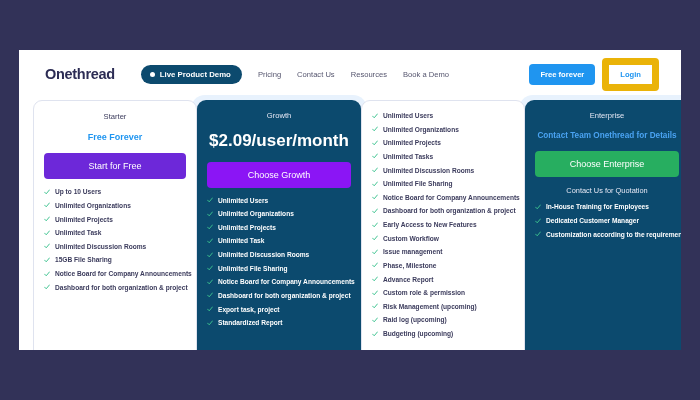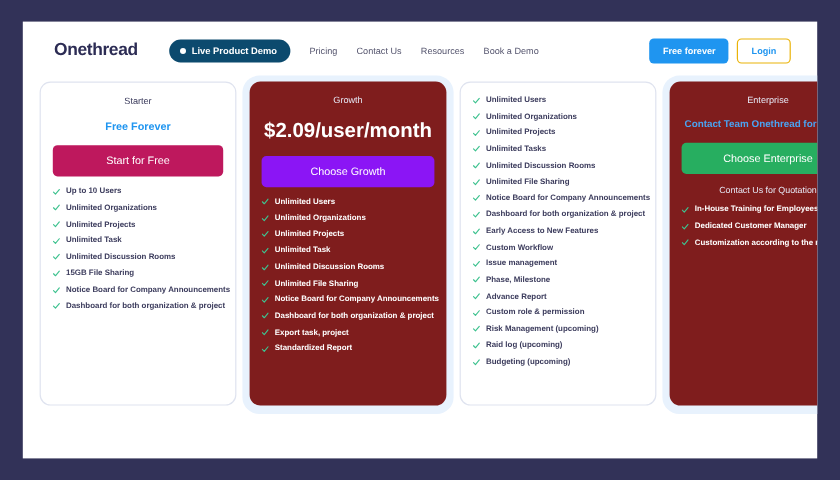--- a/index.html
+++ b/index.html
@@ -13,21 +13,21 @@
   body {
     font-family: "Liberation Sans", sans-serif;
     background: #323258;
     display: flex;
     align-items: center;
     justify-content: center;
   }
 
   .page-frame {
     width: 662px;
-    height: 364px;
+    height: 300px;
     background: #ffffff;
     position: relative;
     overflow: hidden;
   }
 
   
   .navbar {
     height: 48px;
     display: flex;
     align-items: center;
@@ -96,29 +96,29 @@
     white-space: nowrap;
   }
 
   .btn-login {
     background: #ffffff;
     color: #1f95f0;
     font-size: 7.6px;
     font-weight: bold;
     border-radius: 4px;
     padding: 5px 11px;
-    border: 1px solid #eab308;
+    border: 7px solid #eab308;
     white-space: nowrap;
   }
 
   
   .cards {
     display: flex;
     padding: 2px 14px 0 14px;
-    gap: 11px;
+    gap: 0;
     align-items: center;
   }
 
   .glow {
     position: relative;
     border-radius: 10px;
   }
   .glow::before {
     content: "";
     position: absolute;
@@ -136,21 +136,21 @@
     width: 100%;
   }
 
   .card-light {
     background: #ffffff;
     border: 1px solid #dfe3ef;
     min-height: 270px;
   }
 
   .card-dark {
-    background: #7f1d1d;
+    background: #0c4a6e;
     min-height: 270px;
   }
 
   .col { width: 164px; flex: none; }
 
   .plan-name {
     text-align: center;
     font-size: 7.6px;
     margin-bottom: 11px;
   }
@@ -171,21 +171,21 @@
     display: block;
     width: 100%;
     text-align: center;
     border: none;
     border-radius: 4px;
     padding: 8px 4px;
     font-size: 9px;
     color: #ffffff;
     margin-bottom: 9px;
   }
-  .cta-navy   { background: #be185d; }
+  .cta-navy   { background: #6d28d9; }
   .cta-purple { background: #8b15f5; }
   .cta-green  { background: #27ae60; }
 
   .quote-note {
     text-align: center;
     font-size: 7.4px;
     color: #e6e8f5;
     margin-bottom: 8px;
   }
 

